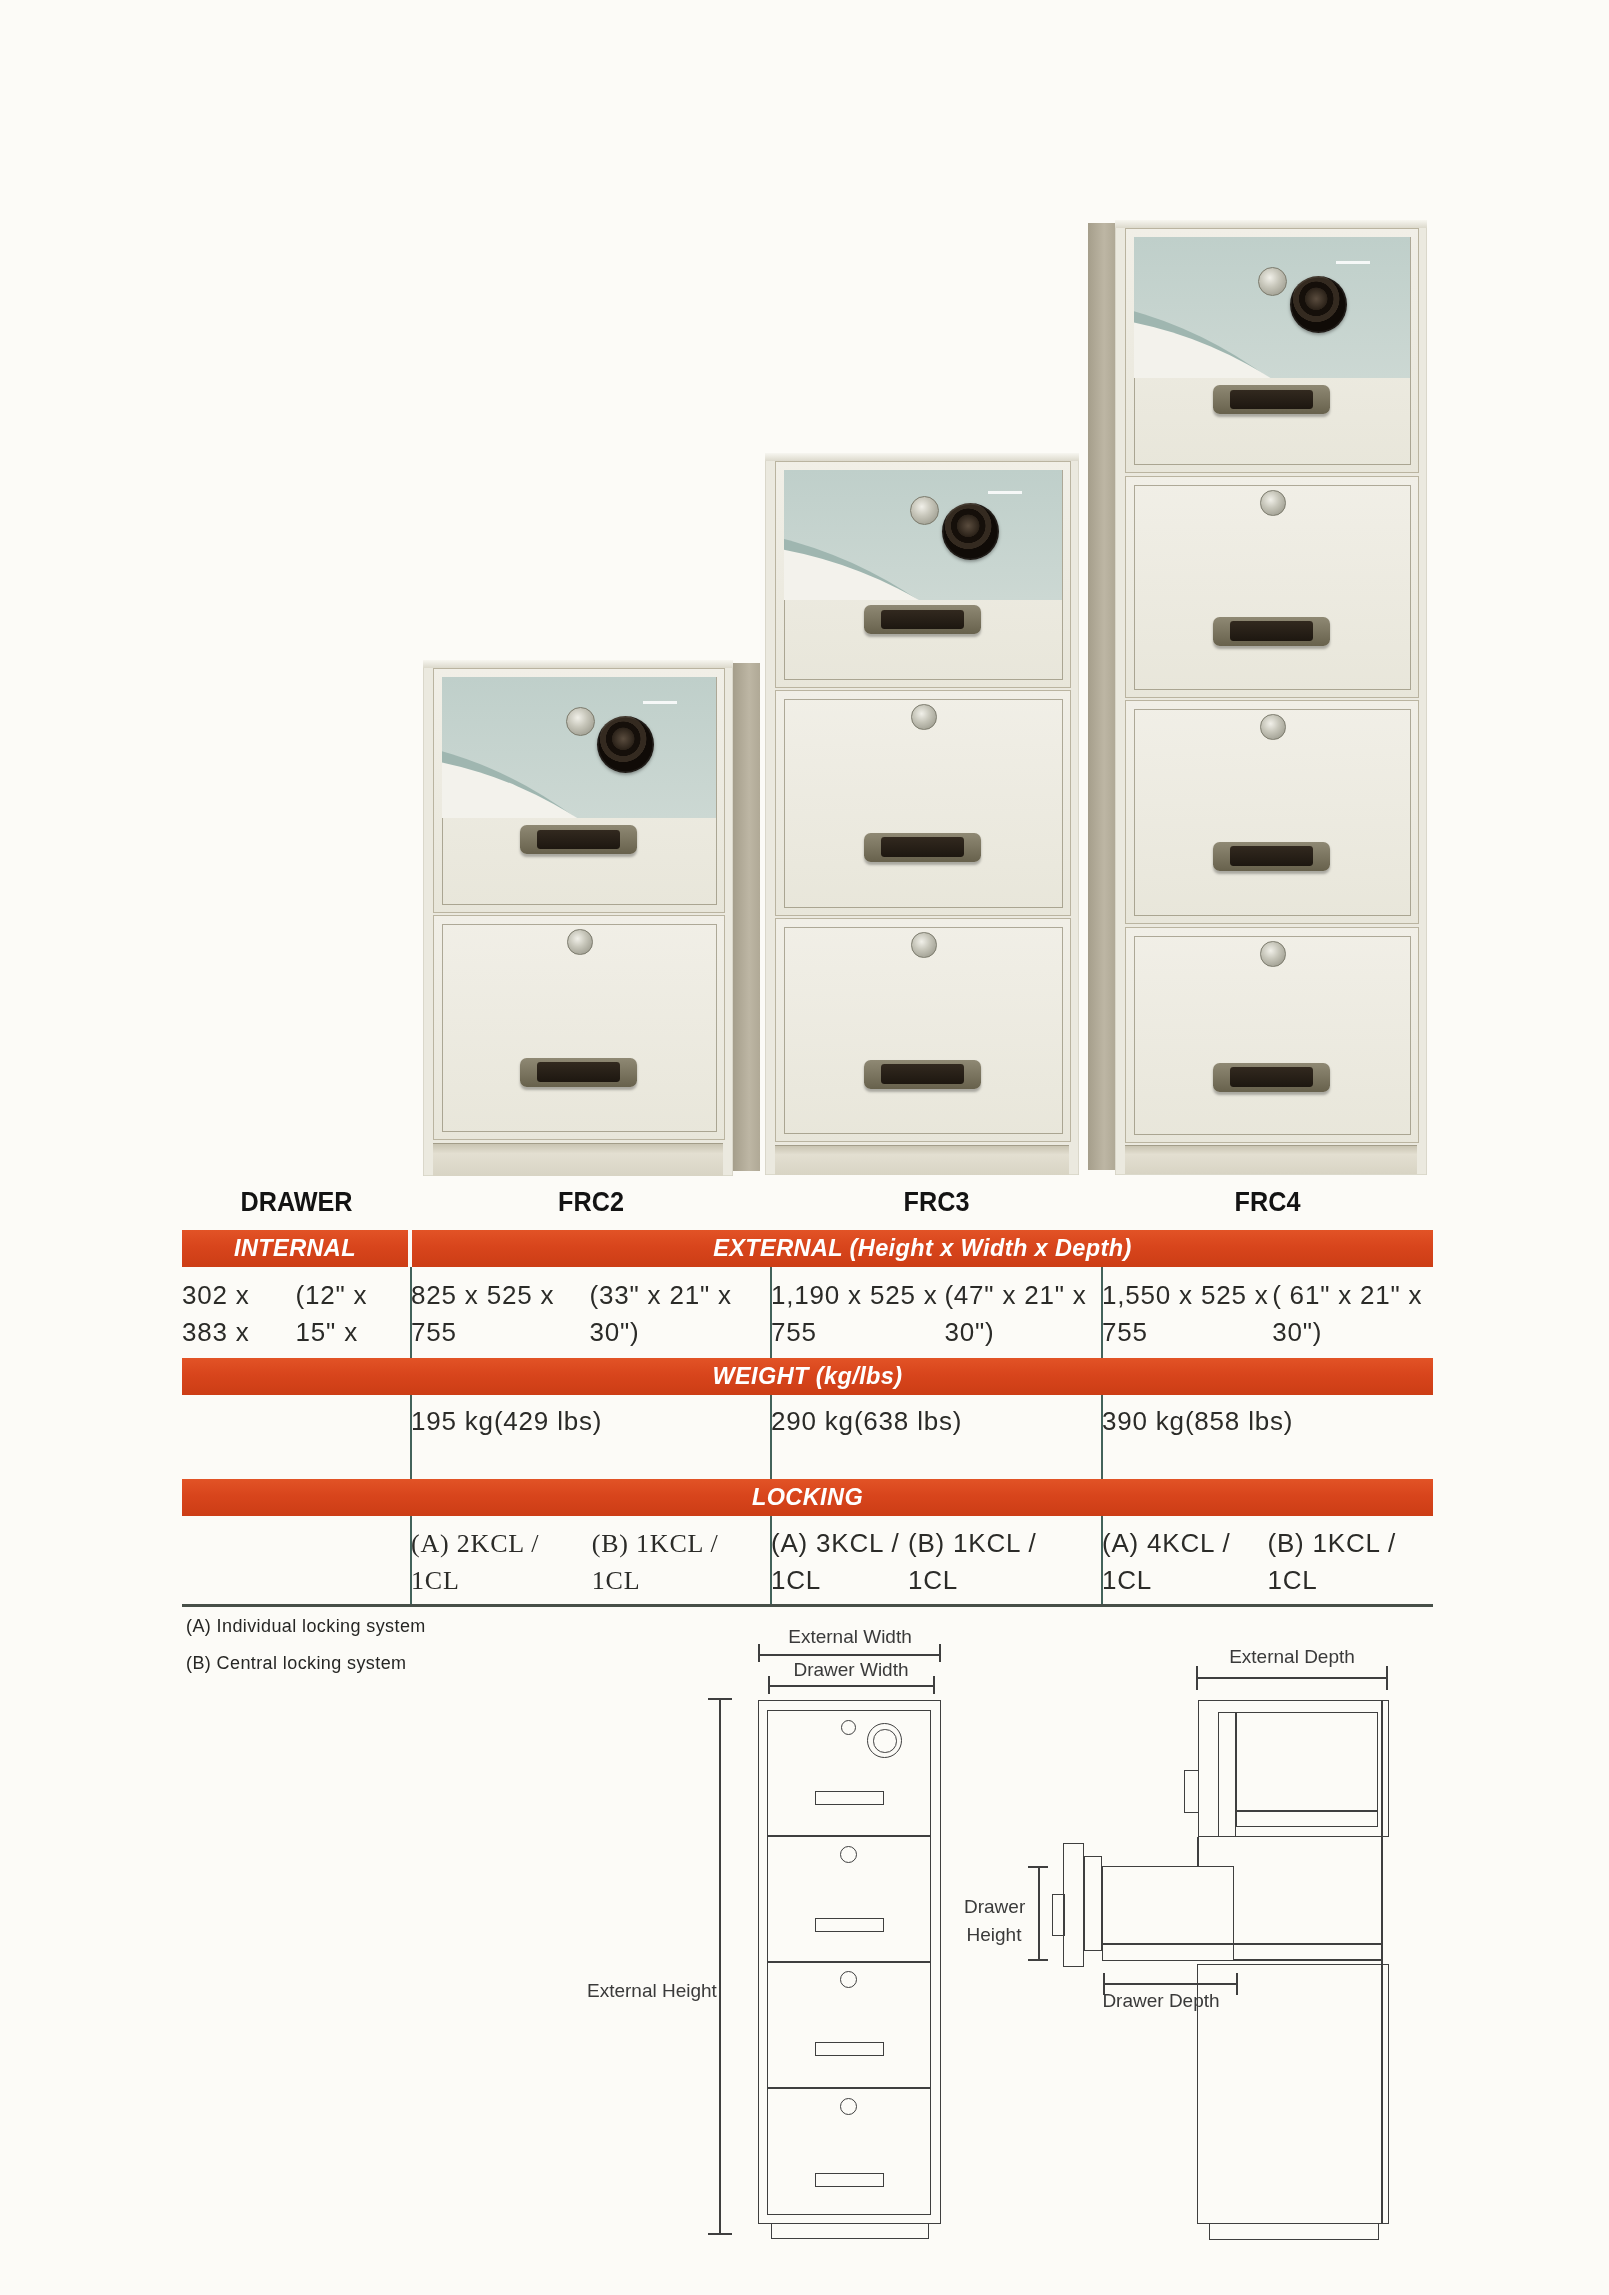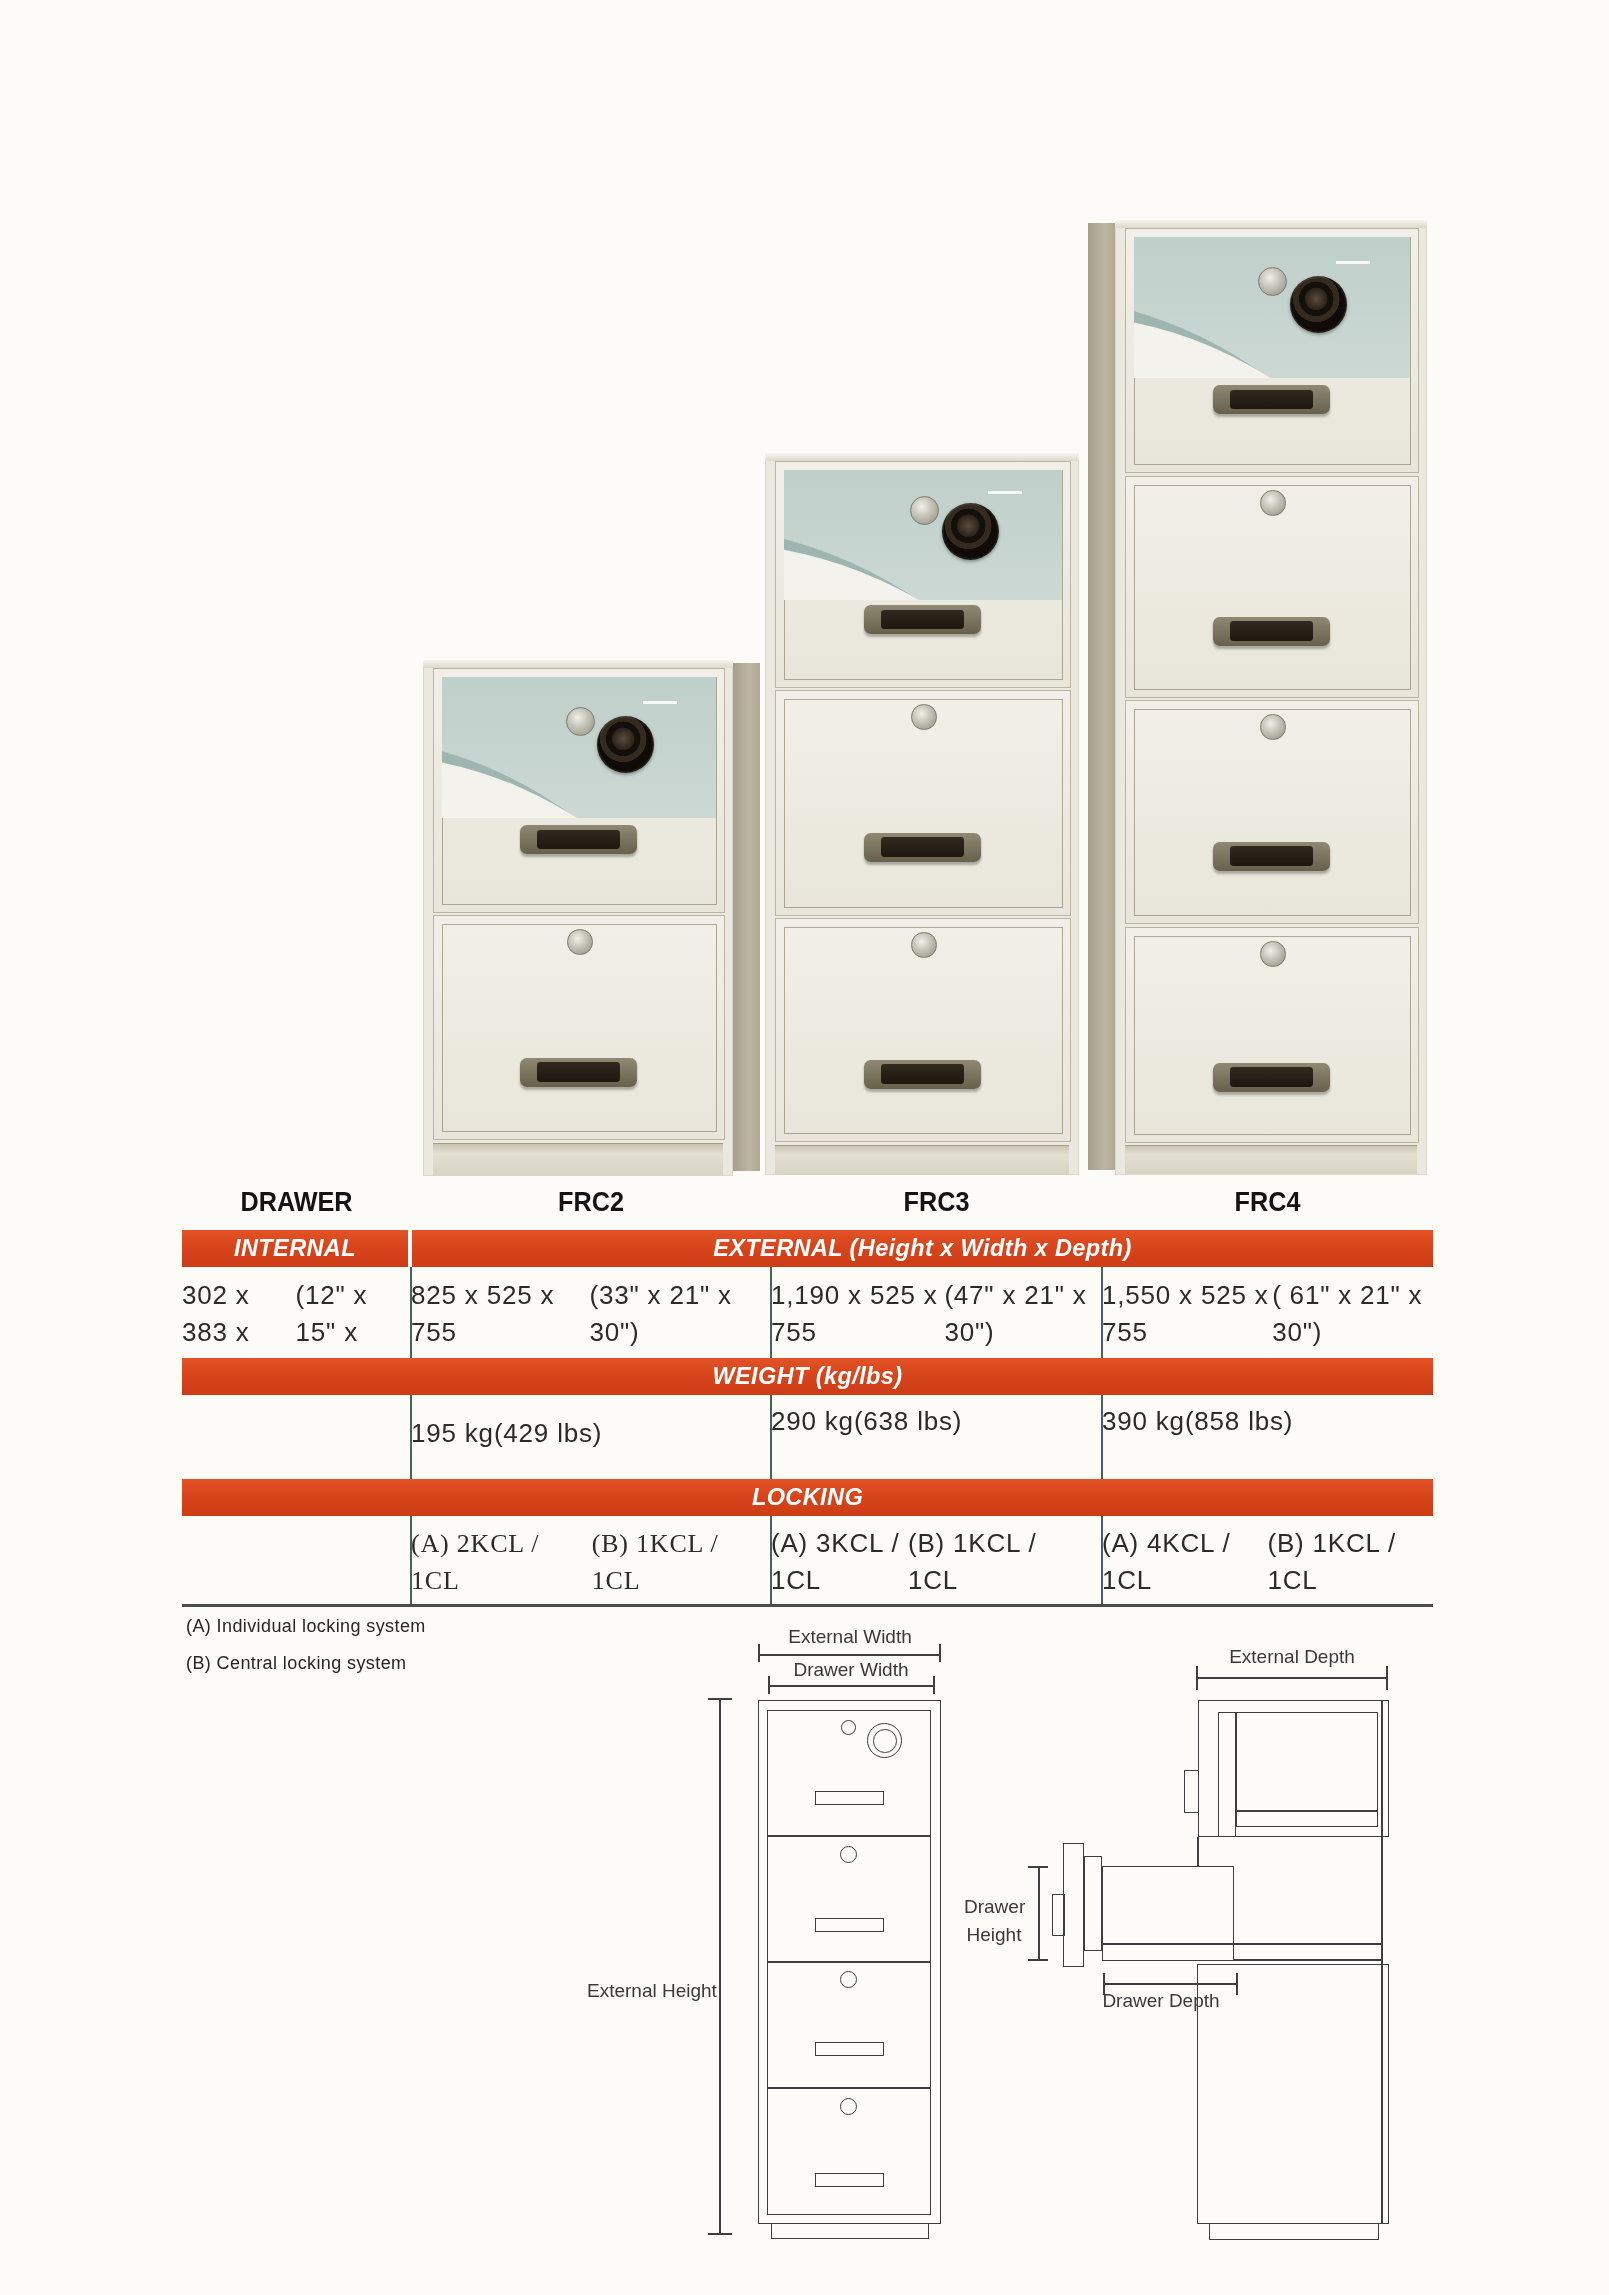--- a/index.html
+++ b/index.html
@@ -167,21 +167,21 @@
     <div class="cell" style="left:771px;top:1277px;width:331px;">
       <span>1,190 x 525 x 755</span>
       <span>(47" x 21" x 30")</span>
     </div>
     <div class="cell" style="left:1102px;top:1277px;width:331px;">
       <span>1,550 x 525 x 755</span>
       <span>( 61" x 21" x 30")</span>
     </div>
 
     <div class="redbar" style="left:182px;top:1358px;width:1251px;">WEIGHT (kg/lbs)</div>
-    <div class="cell" style="left:411px;top:1403px;width:360px;margin-top:12px;">
+    <div class="cell" style="left:411px;top:1403px;width:360px;">
       <span>195 kg</span>
       <span>(429 lbs)</span>
     </div>
     <div class="cell" style="left:771px;top:1403px;width:331px;">
       <span>290 kg</span>
       <span>(638 lbs)</span>
     </div>
     <div class="cell" style="left:1102px;top:1403px;width:331px;">
       <span>390 kg</span>
       <span>(858 lbs)</span>

